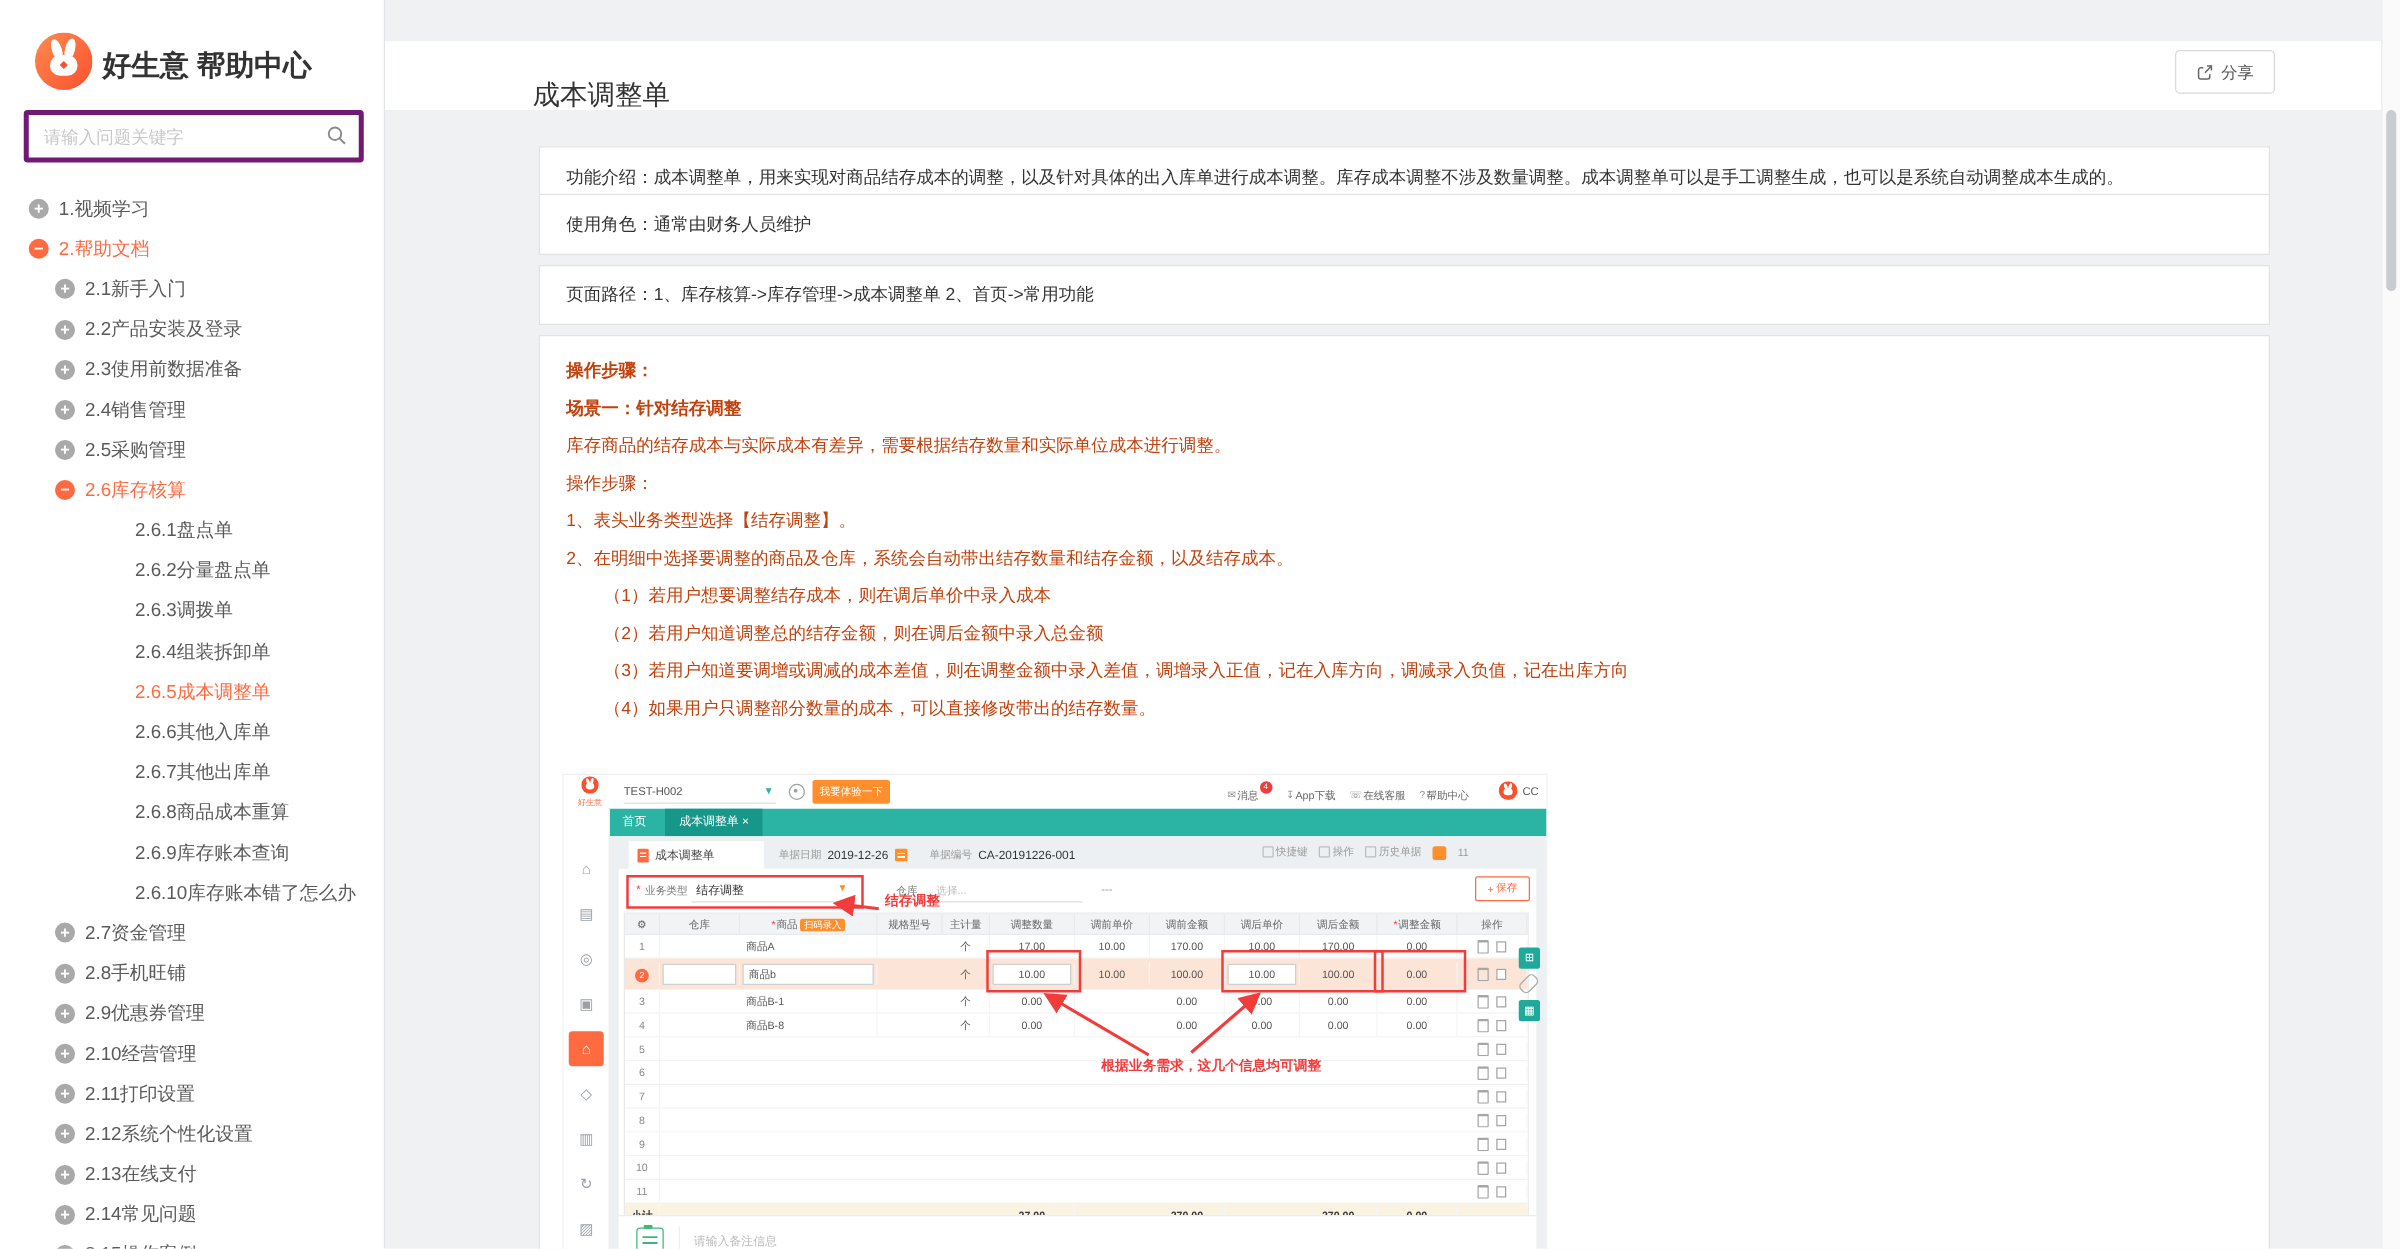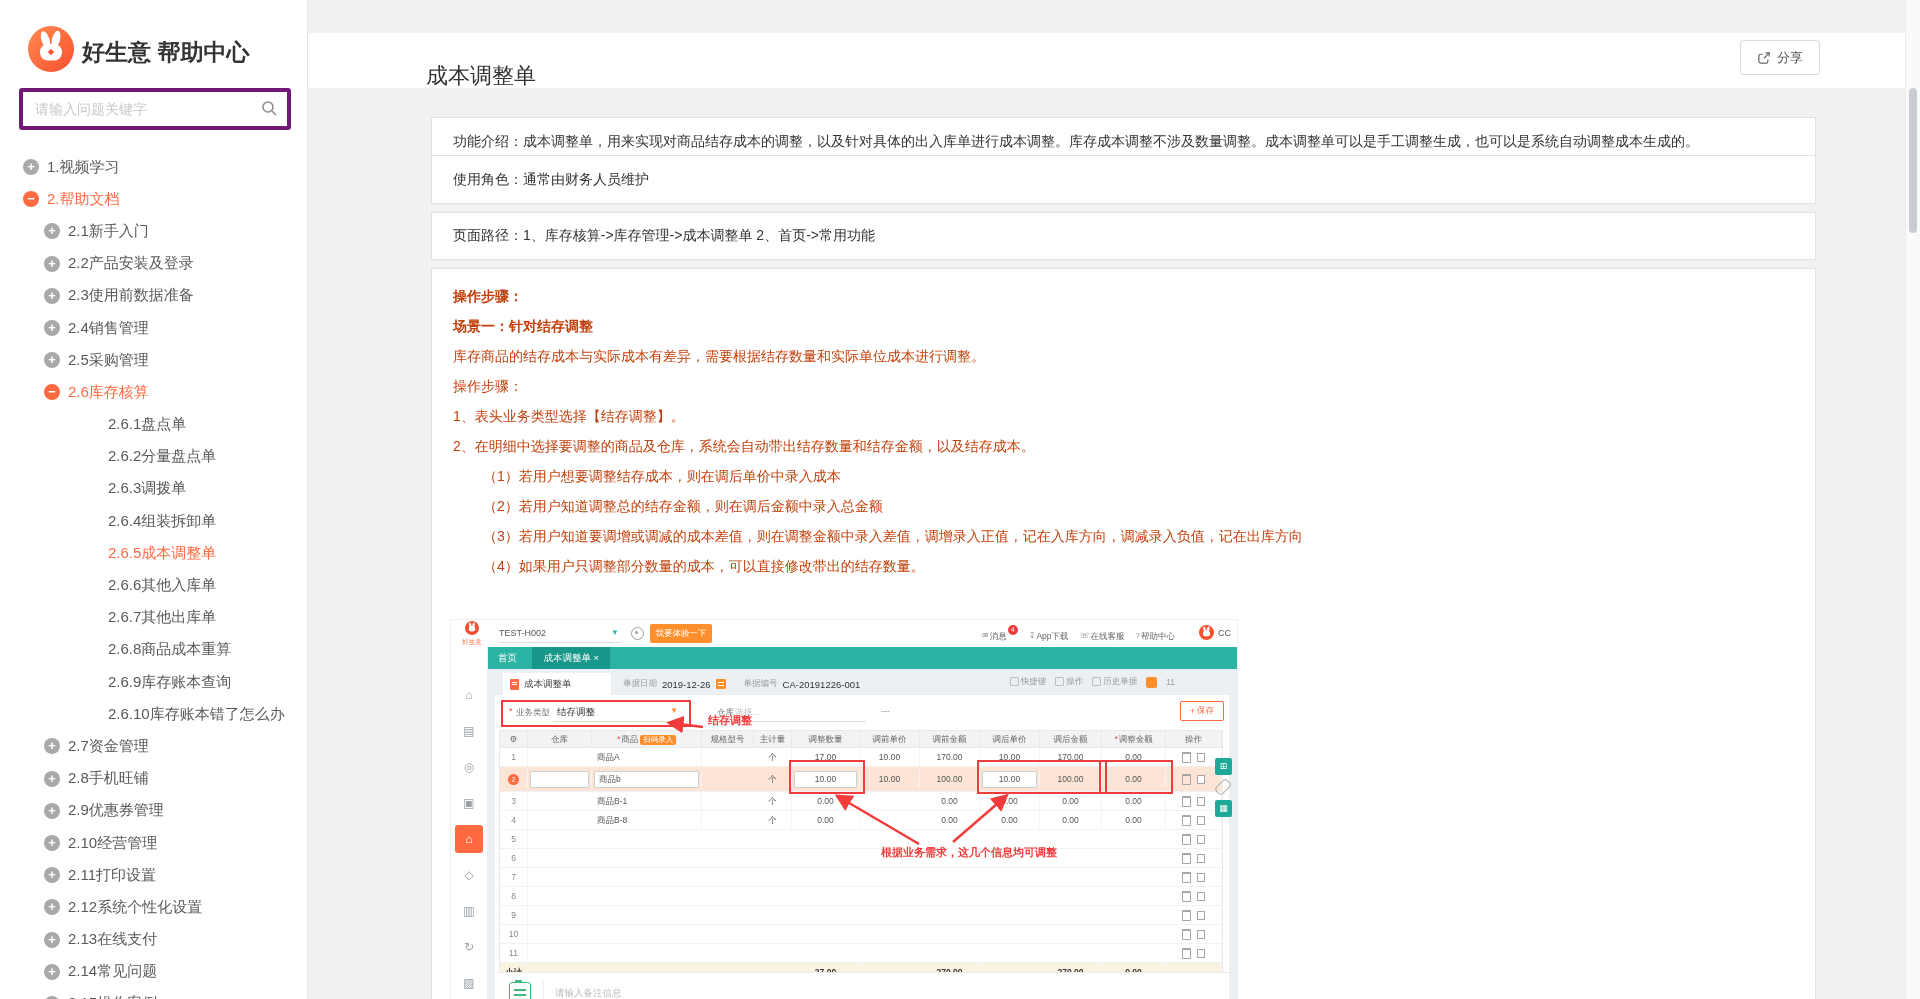--- a/index.html
+++ b/index.html
@@ -84,21 +84,21 @@
   .sh-acts .dt{display:inline-block;width:7px;height:7px;border:1px solid #b9bec3;border-radius:1px;margin-right:2px;vertical-align:middle;}
   .winbadge{width:11px;height:11px;background:#FF8F2C;border-radius:2px;}
   .sh-card{position:absolute;left:44px;top:75px;width:734px;height:337px;background:#fff;}
   .rbox-form{position:absolute;left:50px;top:80px;width:186px;height:23px;border:2px solid #F23C3C;z-index:8;}
   .f-star{position:absolute;left:58px;top:86px;color:#f23c3c;font-size:9px;}
   .f-label{position:absolute;left:65px;top:87px;font-size:8.5px;color:#777;}
   .f-value{position:absolute;left:106px;top:86px;font-size:9.5px;color:#333;}
   .f-line{position:absolute;left:102px;top:101px;width:124px;border-bottom:1px solid #ddd;}
   .f-chev{position:absolute;left:219px;top:86px;font-size:8px;color:#FF8F2C;}
   .w-label{position:absolute;left:266px;top:87px;font-size:8.5px;color:#777;}
-  .w-ph{position:absolute;left:284px;top:87px;font-size:8.5px;color:#bbb;}
+  .w-ph{position:absolute;left:298px;top:87px;font-size:8.5px;color:#bbb;}
   .w-line{position:absolute;left:287px;top:101px;width:128px;border-bottom:1px solid #ddd;}
   .w-dots{position:absolute;left:430px;top:86px;font-size:9px;color:#999;}
   .sh-save{position:absolute;left:729px;top:81px;width:42px;height:18px;border:1px solid #FF6A41;color:#FF6A41;
            border-radius:2px;font-size:8.5px;display:flex;align-items:center;justify-content:center;gap:2px;background:#fff;}
   .ann1-text{position:absolute;left:257px;top:93px;color:#F23C3C;font-size:11px;font-weight:700;z-index:9;}
   .ann2-text{position:absolute;left:430px;top:225px;color:#F23C3C;font-size:11px;font-weight:700;z-index:9;white-space:nowrap;}
   .sh-table{position:absolute;left:48px;top:110px;width:722px;background:#fff;border:1px solid #e9e9e9;box-sizing:content-box;}
   .th-row{display:flex;height:16px;background:#f1f3f5;font-size:8.5px;color:#666;align-items:center;border-bottom:1px solid #e9e9e9;}
   .th-cell{text-align:center;line-height:16px;white-space:nowrap;overflow:hidden;border-right:1px solid #e9e9e9;box-sizing:border-box;flex:none;height:16px;}
   .scan-badge{display:inline-block;background:#FF8F2C;color:#fff;font-size:7.5px;border-radius:2px;padding:0 3px;line-height:10px;margin-left:2px;}

